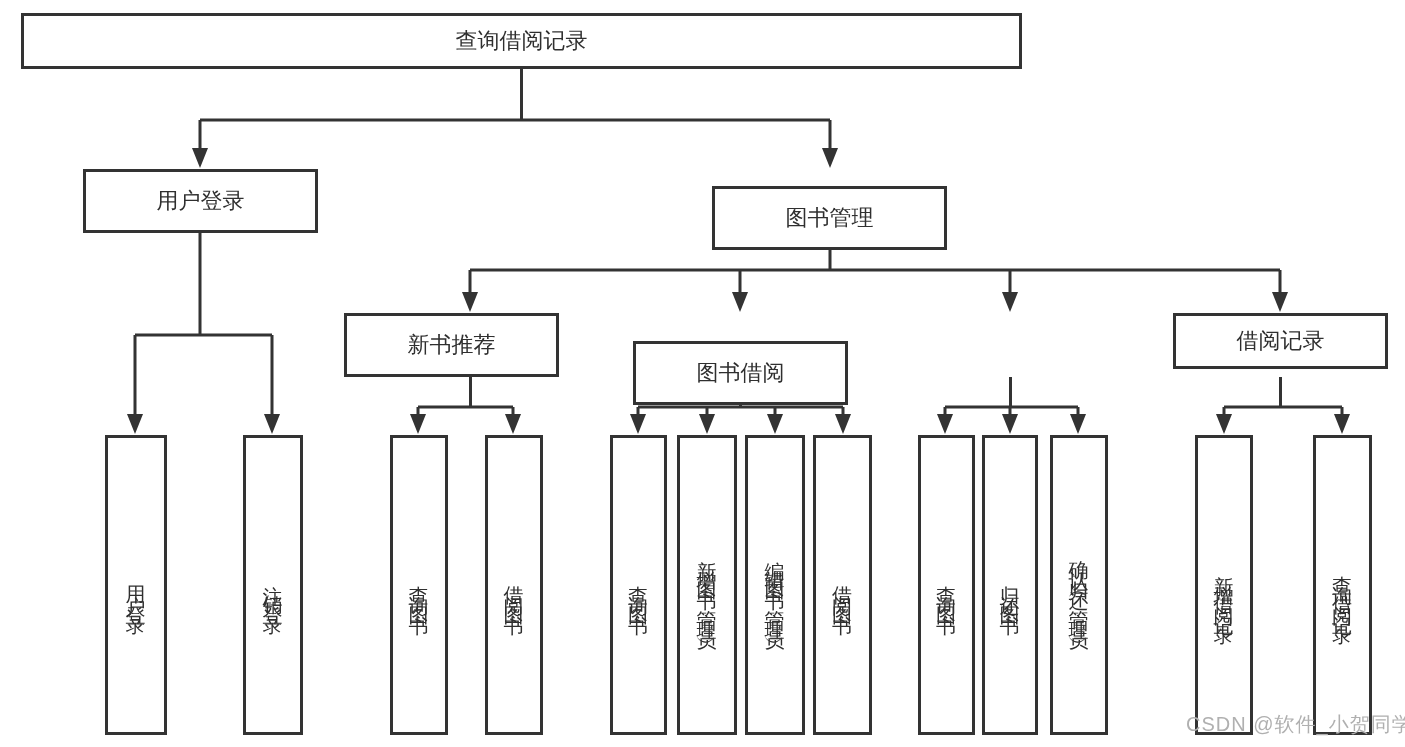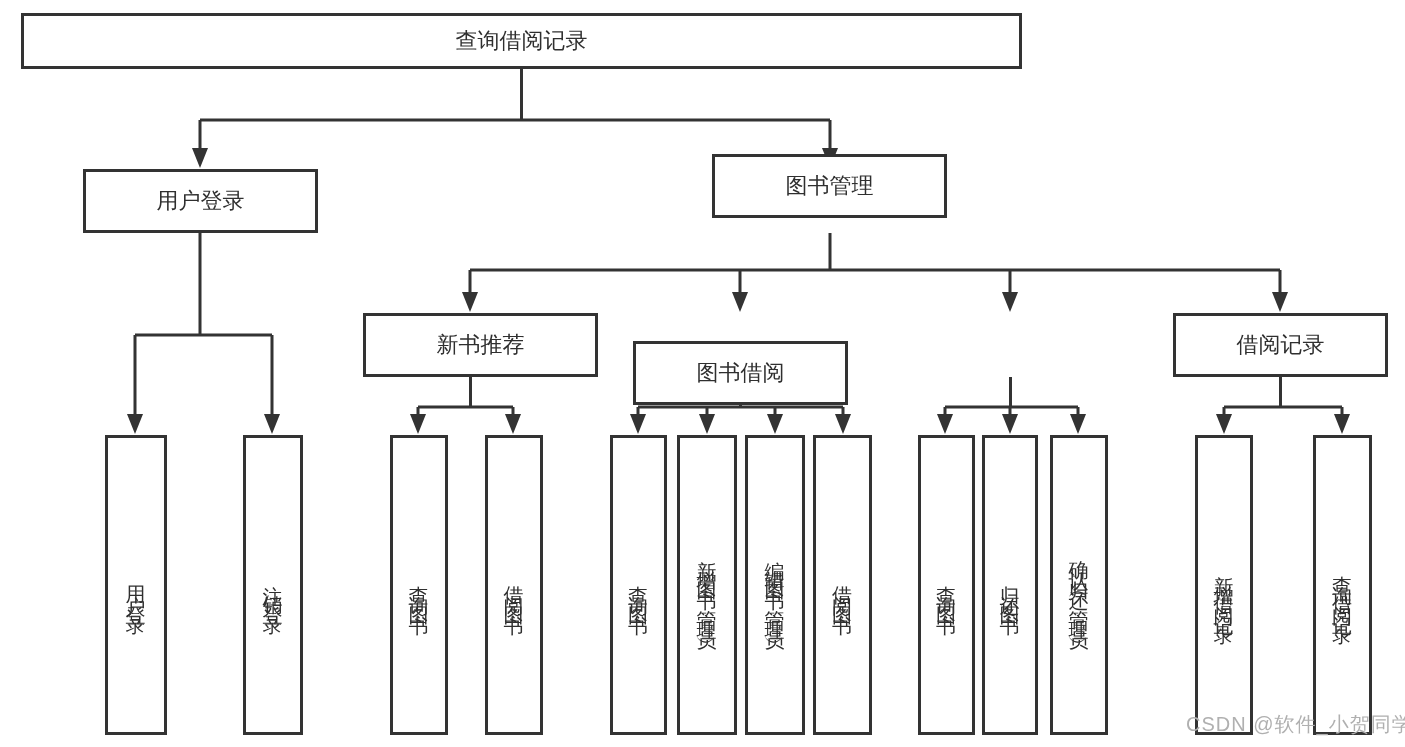--- a/index.html
+++ b/index.html
@@ -59,25 +59,25 @@
       <polygon points="1002,414 1018,414 1010,434"></polygon>
       <polygon points="1070,414 1086,414 1078,434"></polygon>
       <polygon points="1216,414 1232,414 1224,434"></polygon>
       <polygon points="1334,414 1350,414 1342,434"></polygon>
     </g>
   </svg>
 
   <div class="node" style="left:21px;top:13px;width:1001px;height:56px;">查询借阅记录</div>
 
   <div class="node" style="left:83px;top:169px;width:235px;height:64px;">用户登录</div>
-  <div class="node" style="left:712px;top:154px;width:235px;height:64px;">图书管理</div>
+  <div class="node" style="left:712px;top:186px;width:235px;height:64px;">图书管理</div>
 
-  <div class="node" style="left:363px;top:313px;width:235px;height:64px;">新书推荐</div>
+  <div class="node" style="left:344px;top:313px;width:215px;height:64px;">新书推荐</div>
   <div class="node" style="left:633px;top:313px;width:215px;height:64px;margin-top:28px;">图书借阅</div>
-  <div class="node" style="left:1173px;top:313px;width:215px;height:64px;">借阅记录</div>
+  <div class="node" style="left:1173px;top:313px;width:215px;height:56px;">借阅记录</div>
 
   <div class="node vnode" style="left:105px;top:435px;width:62px;height:300px;">
     <span class="vtext">用户登录</span>
   </div>
   <div class="node vnode" style="left:243px;top:435px;width:60px;height:300px;">
     <span class="vtext">注销登录</span>
   </div>
 
   <div class="node vnode" style="left:390px;top:435px;width:58px;height:300px;">
     <span class="vtext">查询图书</span>

